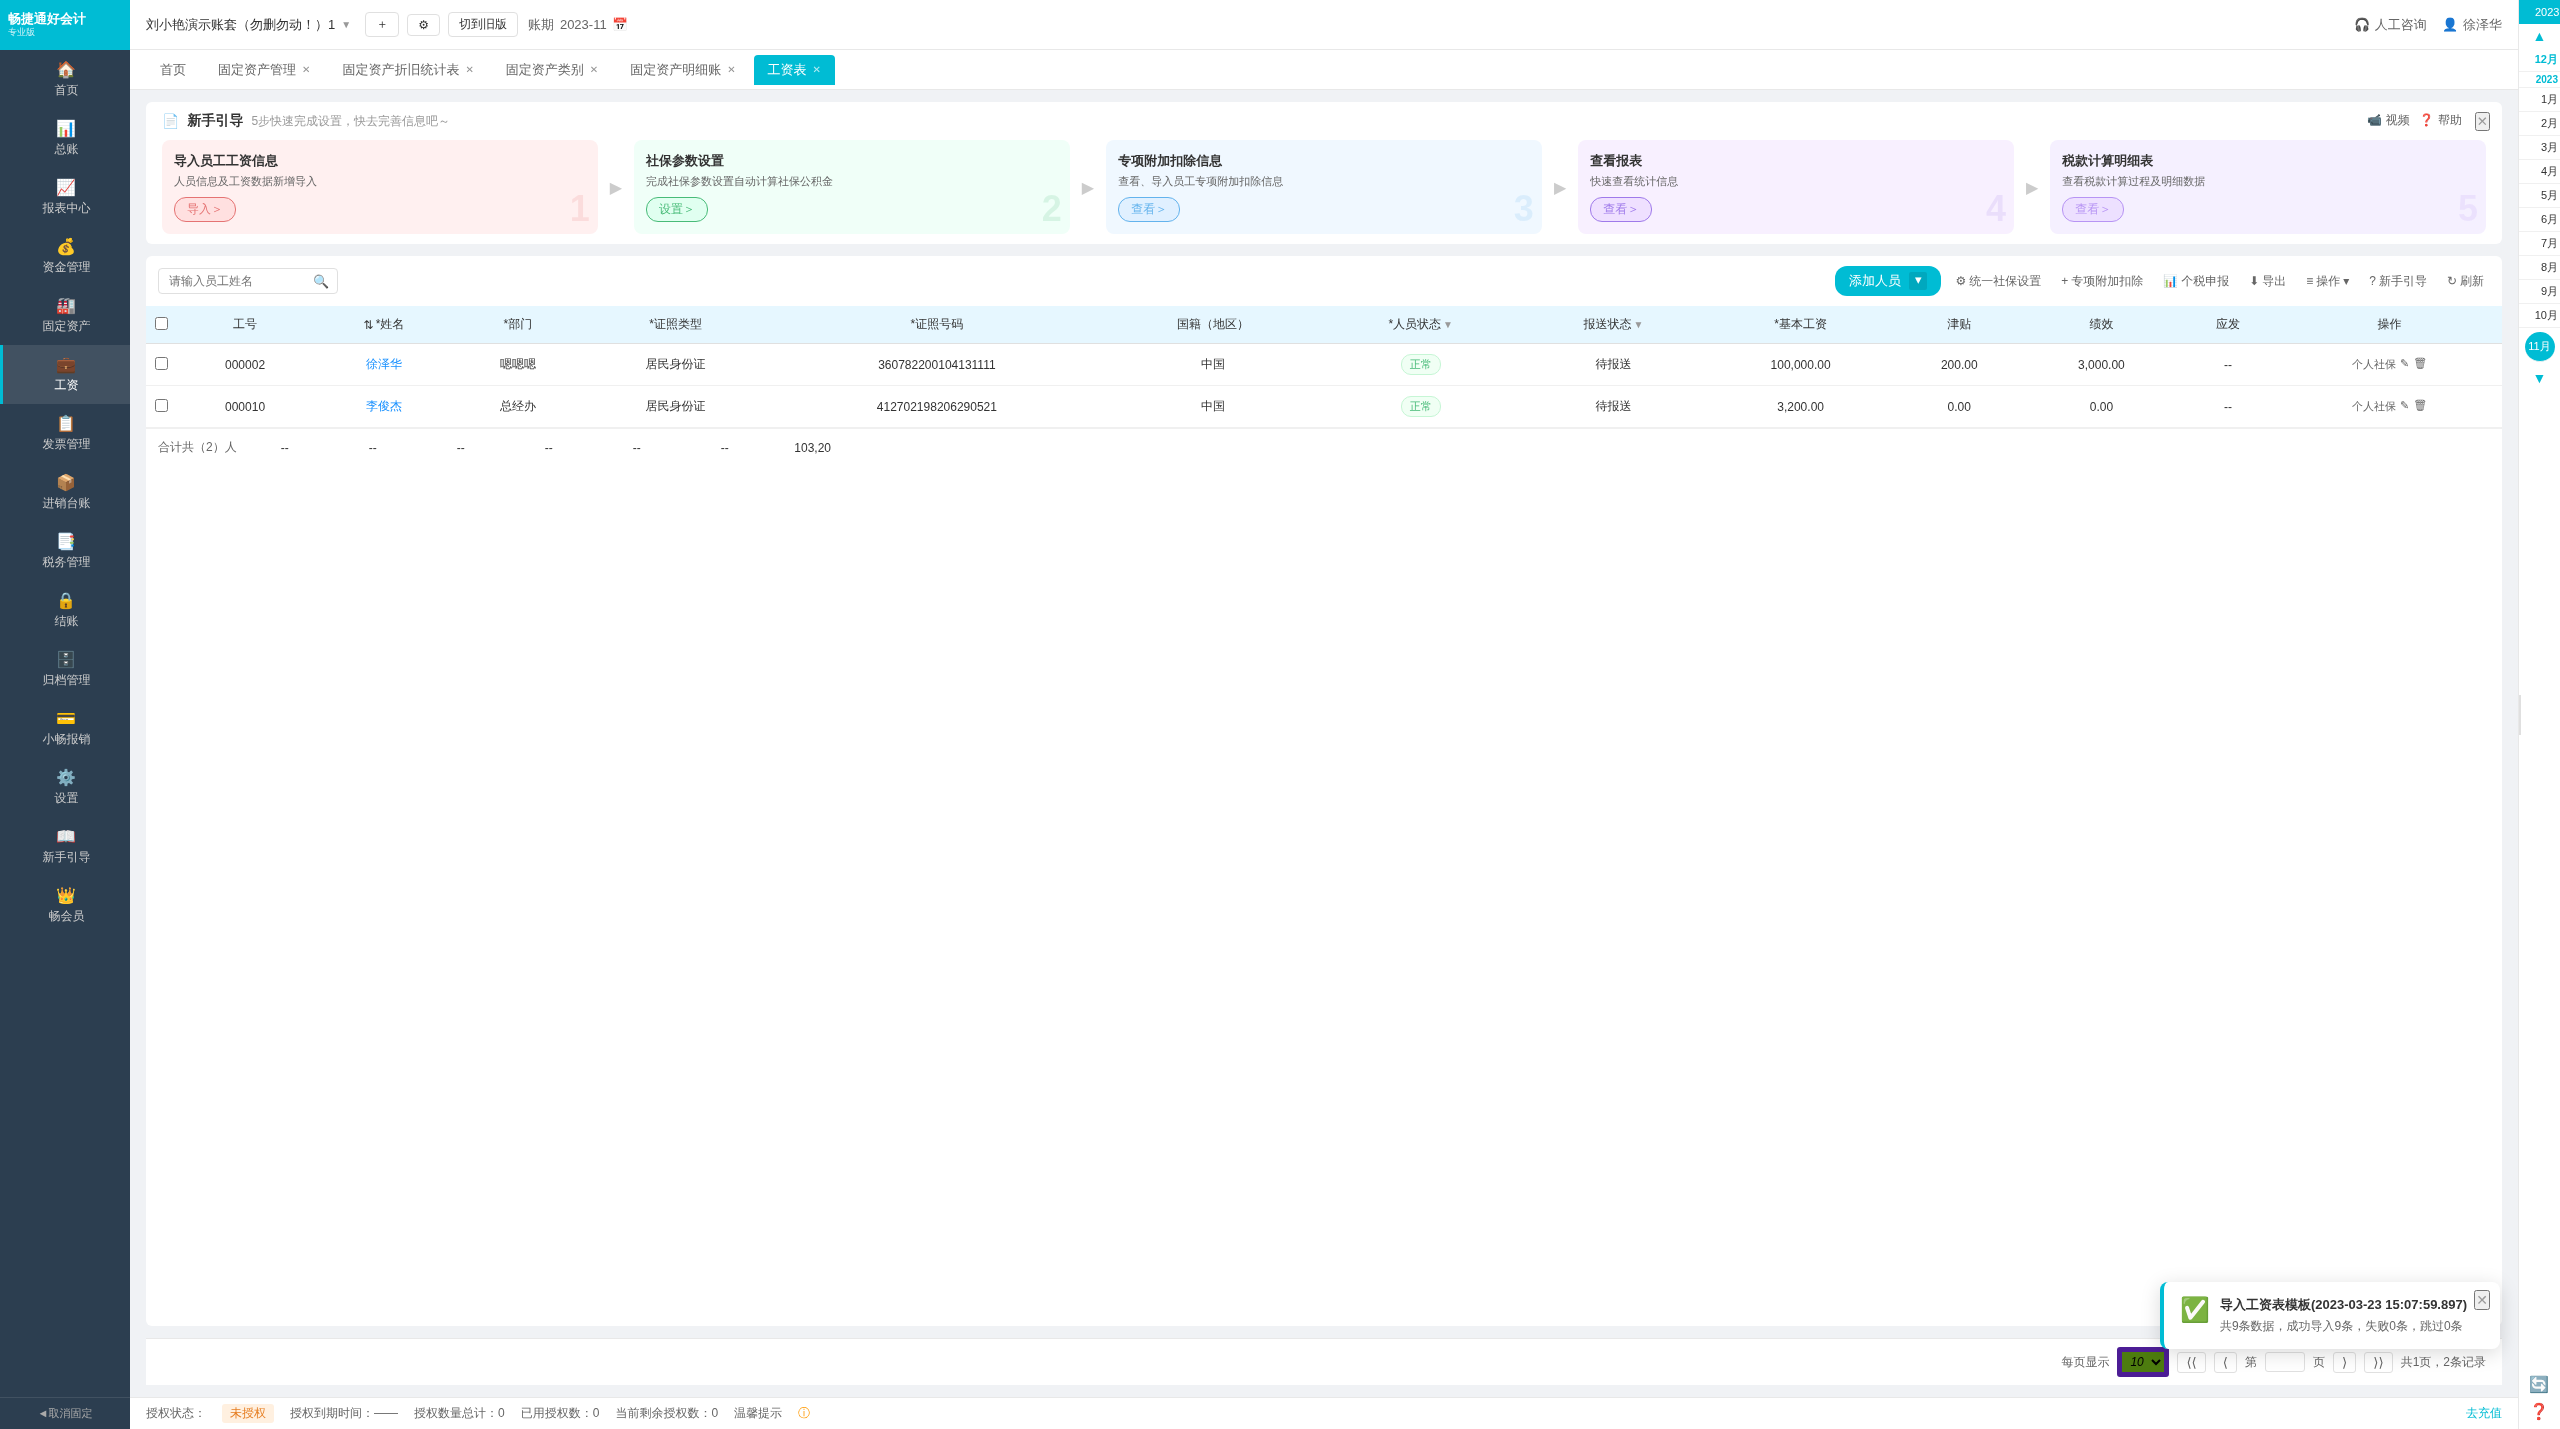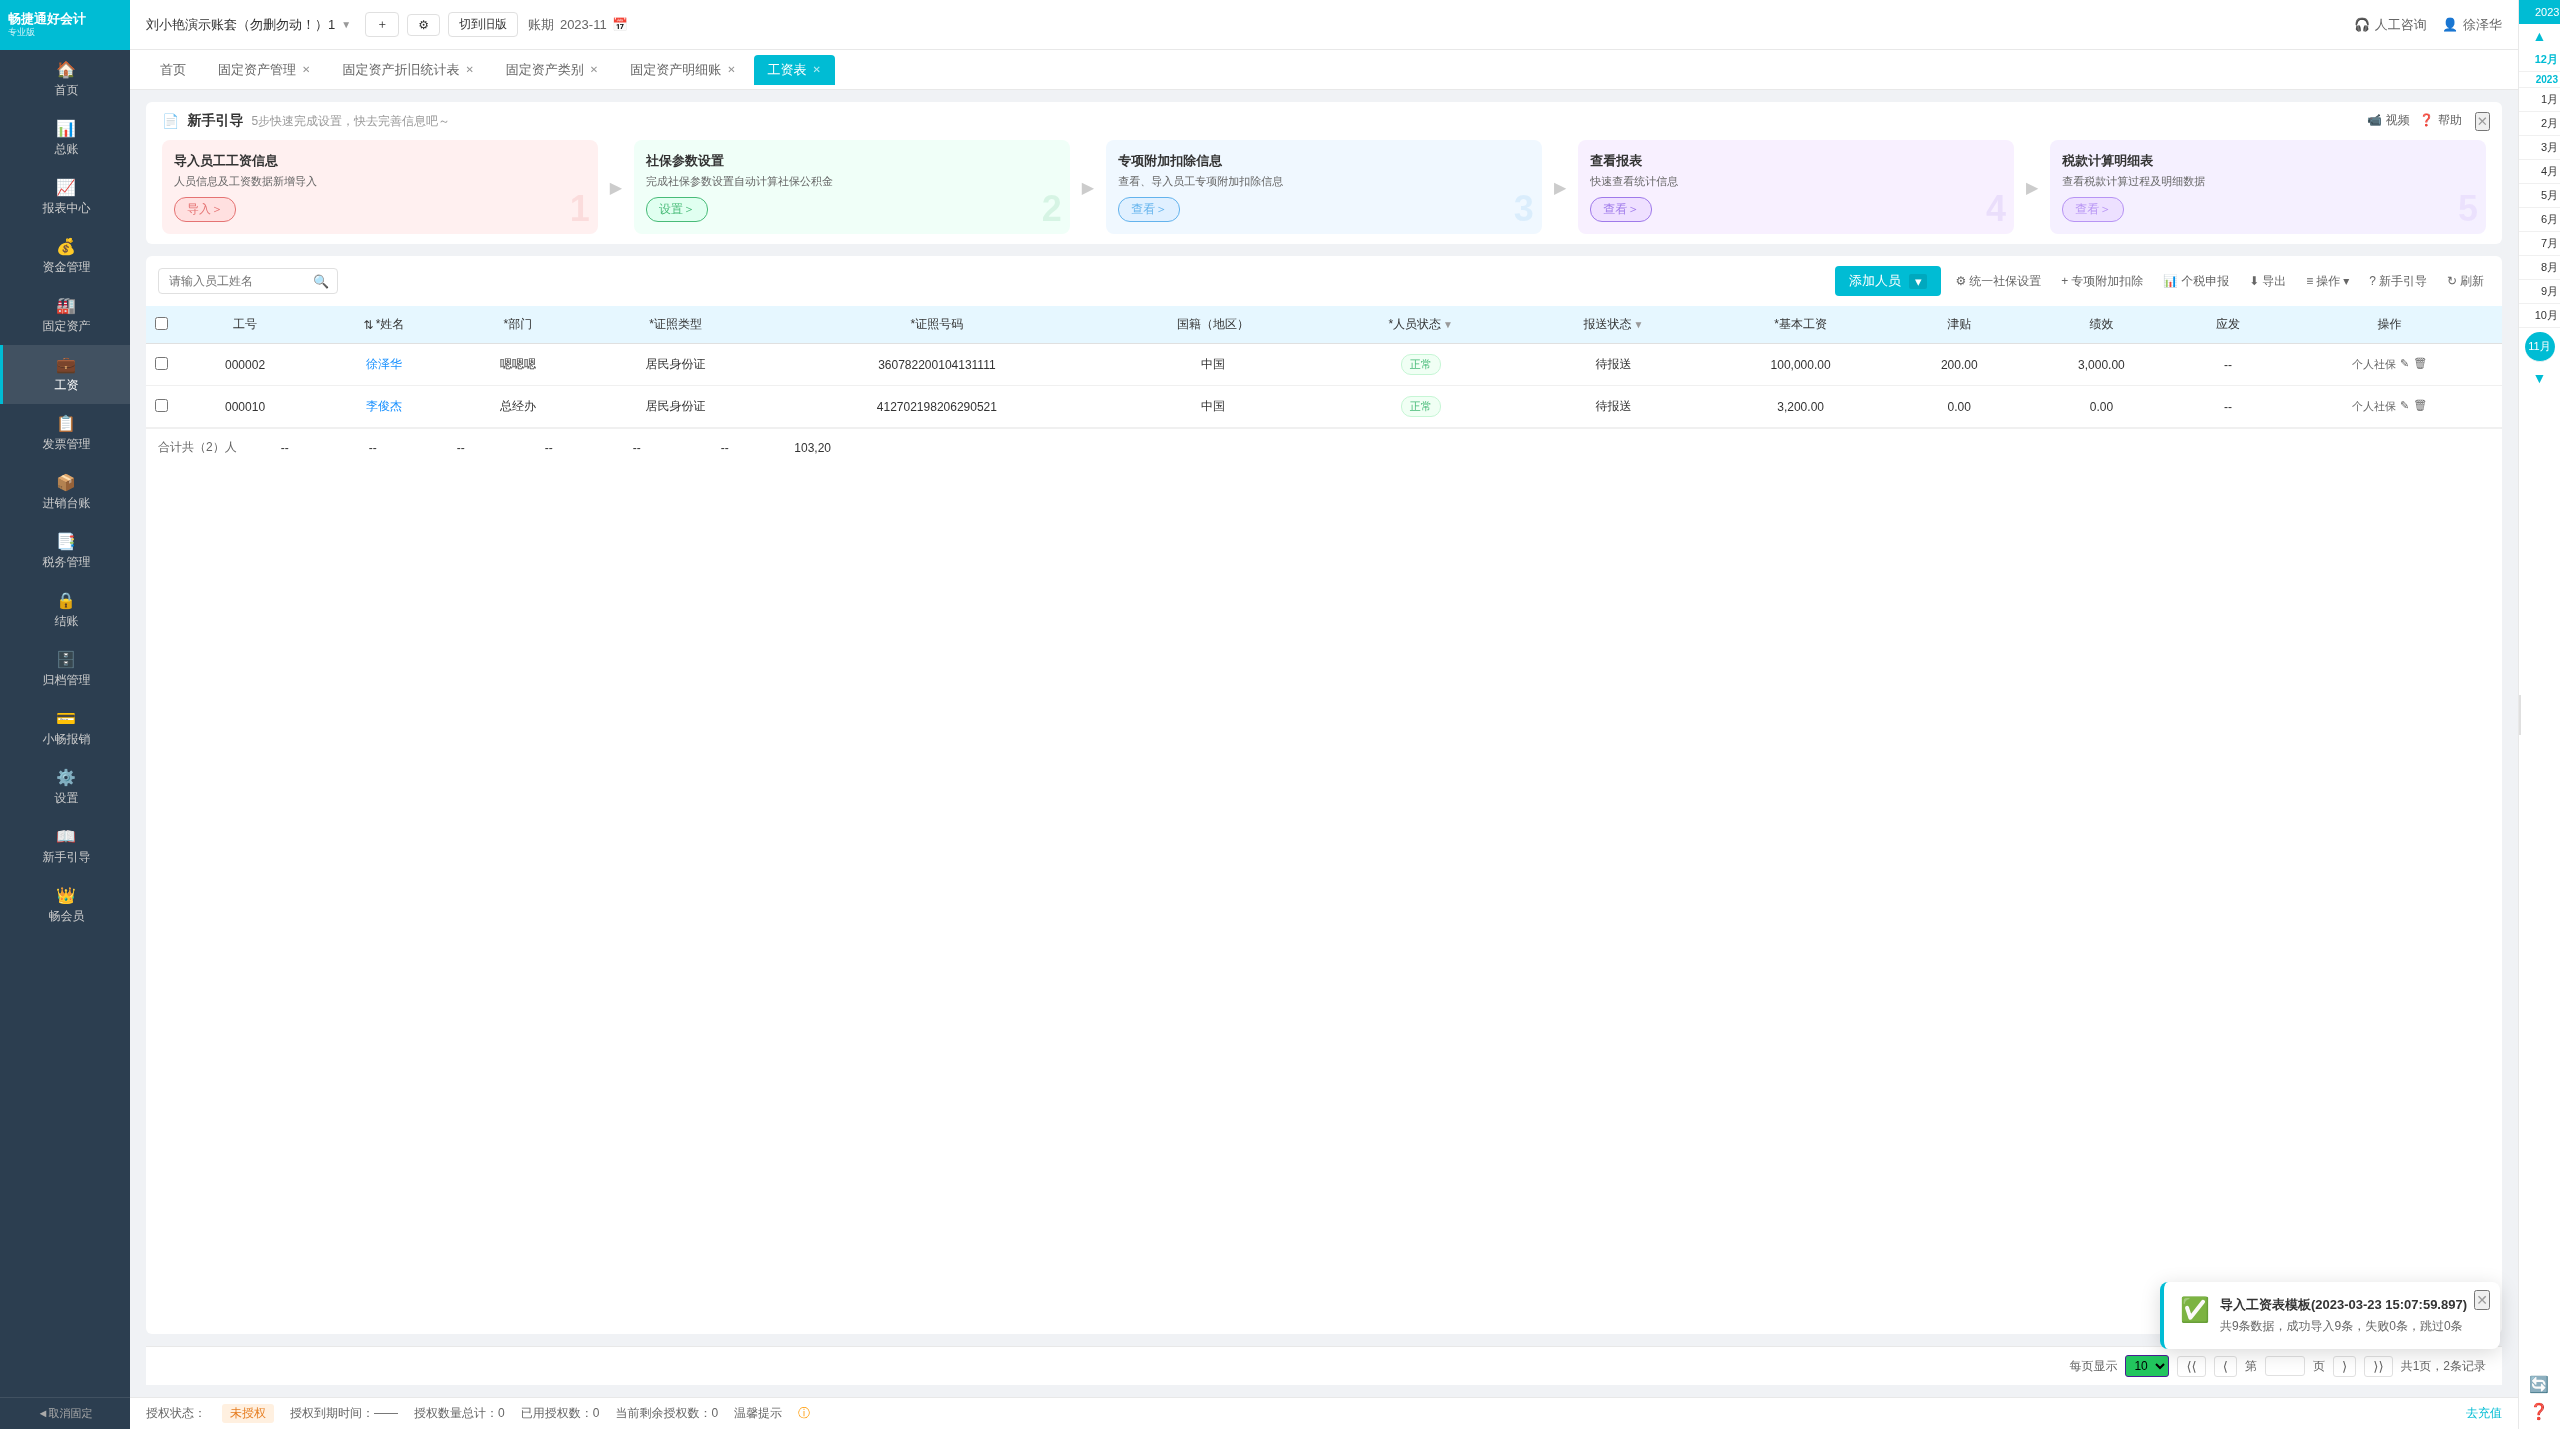--- a/index.html
+++ b/index.html
@@ -174,26 +174,25 @@
       width: 180px;
       outline: none;
     }
     .search-wrap { position: relative; }
     .search-icon { position: absolute; right: 8px; top: 50%; transform: translateY(-50%); color: #999; font-size: 13px; }
     .toolbar-right { margin-left: auto; display: flex; align-items: center; gap: 8px; }
     .btn-add {
       background: #00bcd4;
       color: #fff;
       border: none;
-      border-radius: 4px;
+      border-radius: 12px;
       padding: 6px 14px;
       cursor: pointer;
       font-size: 13px;
       display: flex;
-      align-items: center;
       gap: 4px;
     }
     .btn-add .dropdown { background: rgba(0,0,0,0.1); padding: 0 6px; margin-left: 4px; border-radius: 2px; }
     .toolbar-action {
       border: none;
       background: none;
       color: #666;
       font-size: 12px;
       cursor: pointer;
       display: flex;
@@ -268,25 +267,26 @@
     }
     .pagination-btn {
       border: 1px solid #e0e0e0;
       background: #fff;
       border-radius: 3px;
       padding: 2px 8px;
       cursor: pointer;
       color: #666;
     }
     .page-size-select {
-      border: 1px solid #4c1d95;
+      border: 5px solid #4c1d95;
       border-radius: 3px;
       padding: 2px 4px;
       font-size: 12px;
-      background: #22c55e;
+      background: #4d7c0f;
+      font-style: italic;
     }
 
     
     .statusbar {
       background: #fff;
       padding: 6px 16px;
       border-top: 1px solid #e8e8e8;
       display: flex;
       align-items: center;
       gap: 16px;

